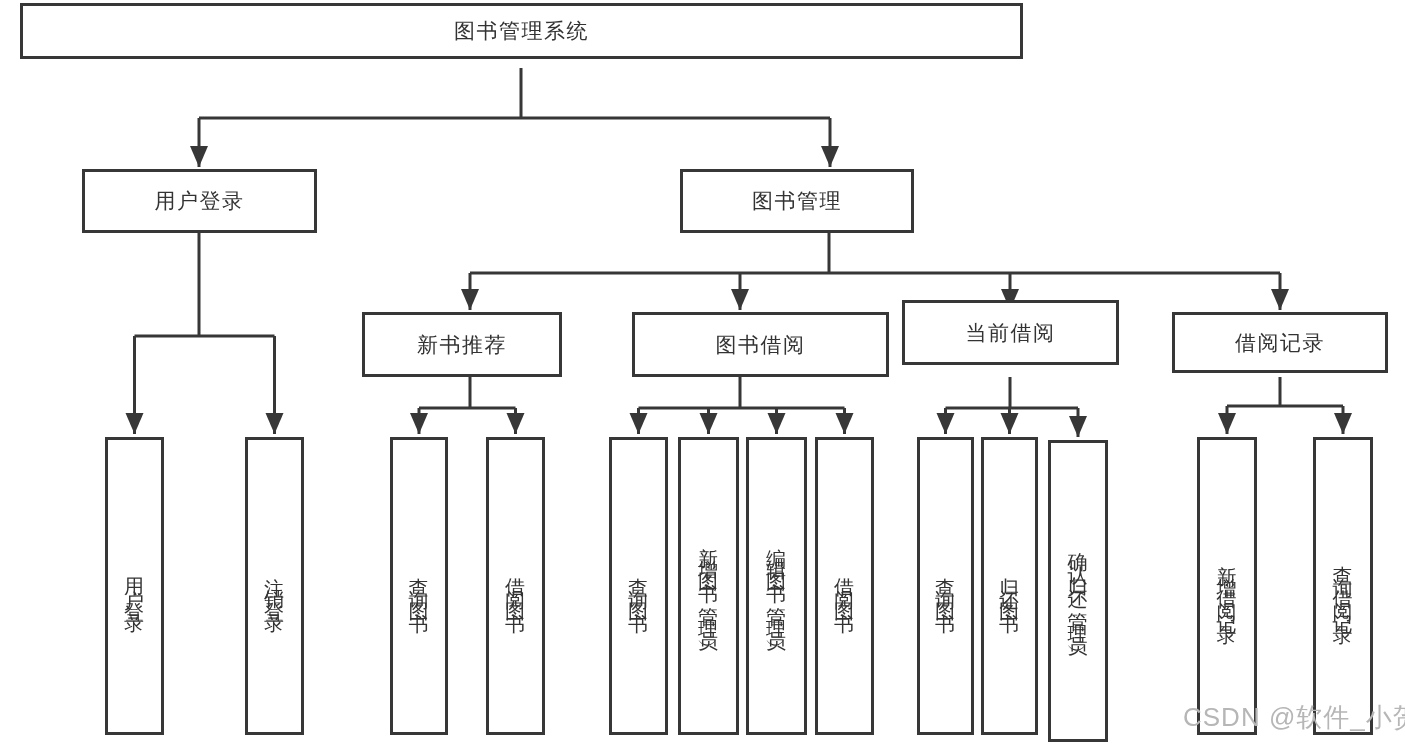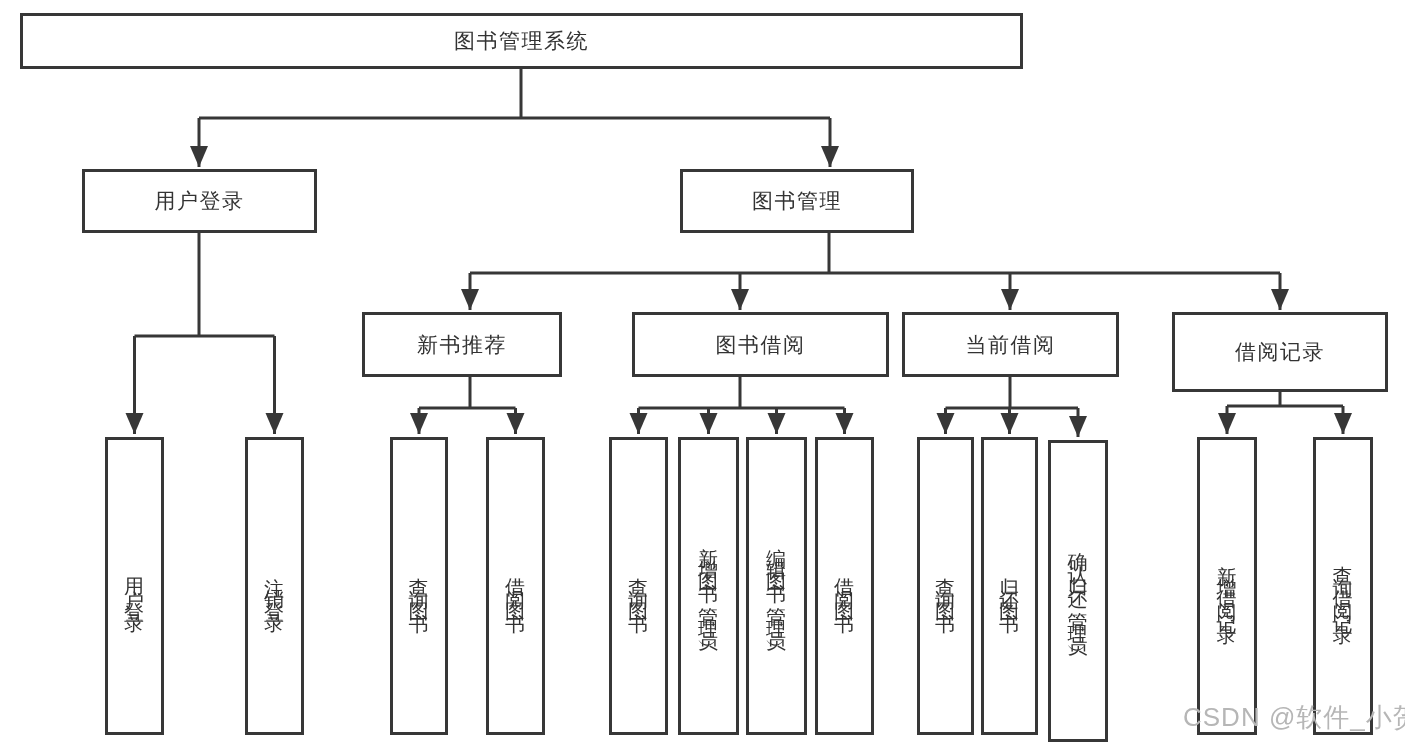--- a/index.html
+++ b/index.html
@@ -36,27 +36,27 @@
     white-space: nowrap;
   }
   .vbox {
     writing-mode: vertical-rl;
     text-orientation: mixed;
     font-size: 20px;
     letter-spacing: 12px;
     line-height: 1;
   }
   
-  .n-root    { left: 20px;   top: 13px;  width: 1003px; height: 56px; }
+  .n-root    { left: 20px;   top: 3px;  width: 1003px; height: 56px; }
   .n-l2a     { left: 82px;   top: 169px; width: 235px;  height: 64px; }
   .n-l2b     { left: 680px;  top: 169px; width: 234px;  height: 64px; }
   .n-l3a     { left: 362px;  top: 312px; width: 200px;  height: 65px; }
   .n-l3b     { left: 632px;  top: 312px; width: 257px;  height: 65px; }
-  .n-l3c     { left: 902px;  top: 312px; width: 217px;  height: 65px; }
-  .n-l3d     { left: 1172px; top: 312px; width: 216px;  height: 80px; }
+  .n-l3c     { left: 902px;  top: 300px; width: 217px;  height: 65px; }
+  .n-l3d     { left: 1172px; top: 312px; width: 216px;  height: 61px; }
   .n-g1a { left: 105px;  top: 437px; width: 59px; height: 298px; }
   .n-g1b { left: 245px;  top: 437px; width: 59px; height: 298px; }
   .n-g2a { left: 390px;  top: 437px; width: 58px; height: 298px; }
   .n-g2b { left: 486px;  top: 437px; width: 59px; height: 298px; }
   .n-g3a { left: 609px;  top: 437px; width: 59px; height: 298px; }
   .n-g3b { left: 678px;  top: 437px; width: 61px; height: 298px; }
   .n-g3c { left: 746px;  top: 437px; width: 61px; height: 298px; }
   .n-g3d { left: 815px;  top: 437px; width: 59px; height: 298px; }
   .n-g4a { left: 917px;  top: 437px; width: 57px; height: 298px; }
   .n-g4b { left: 981px;  top: 437px; width: 57px; height: 298px; }

